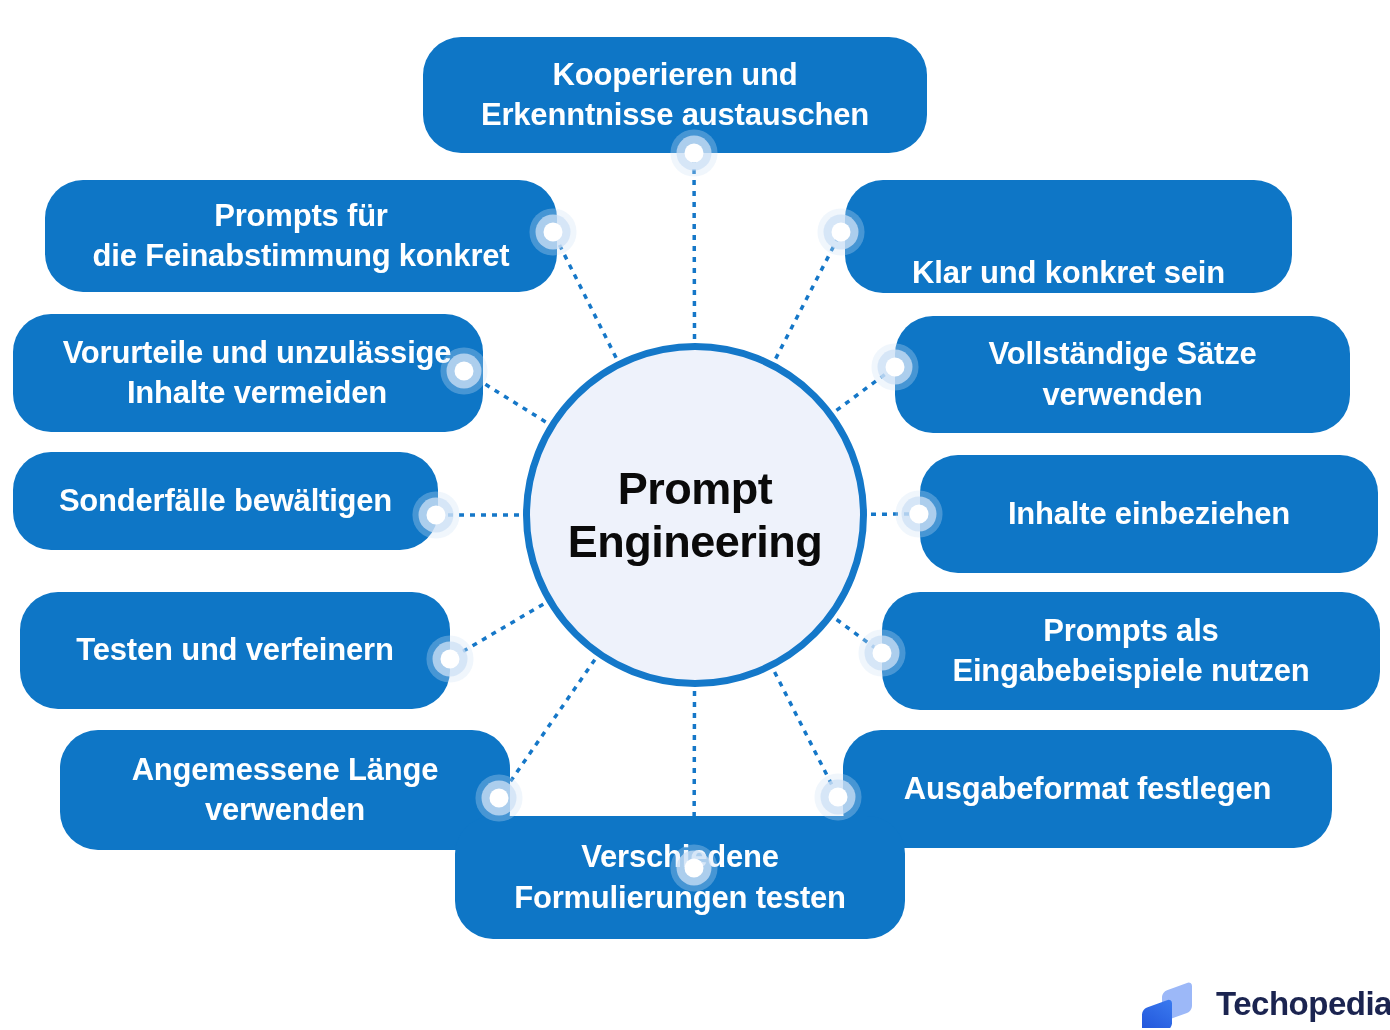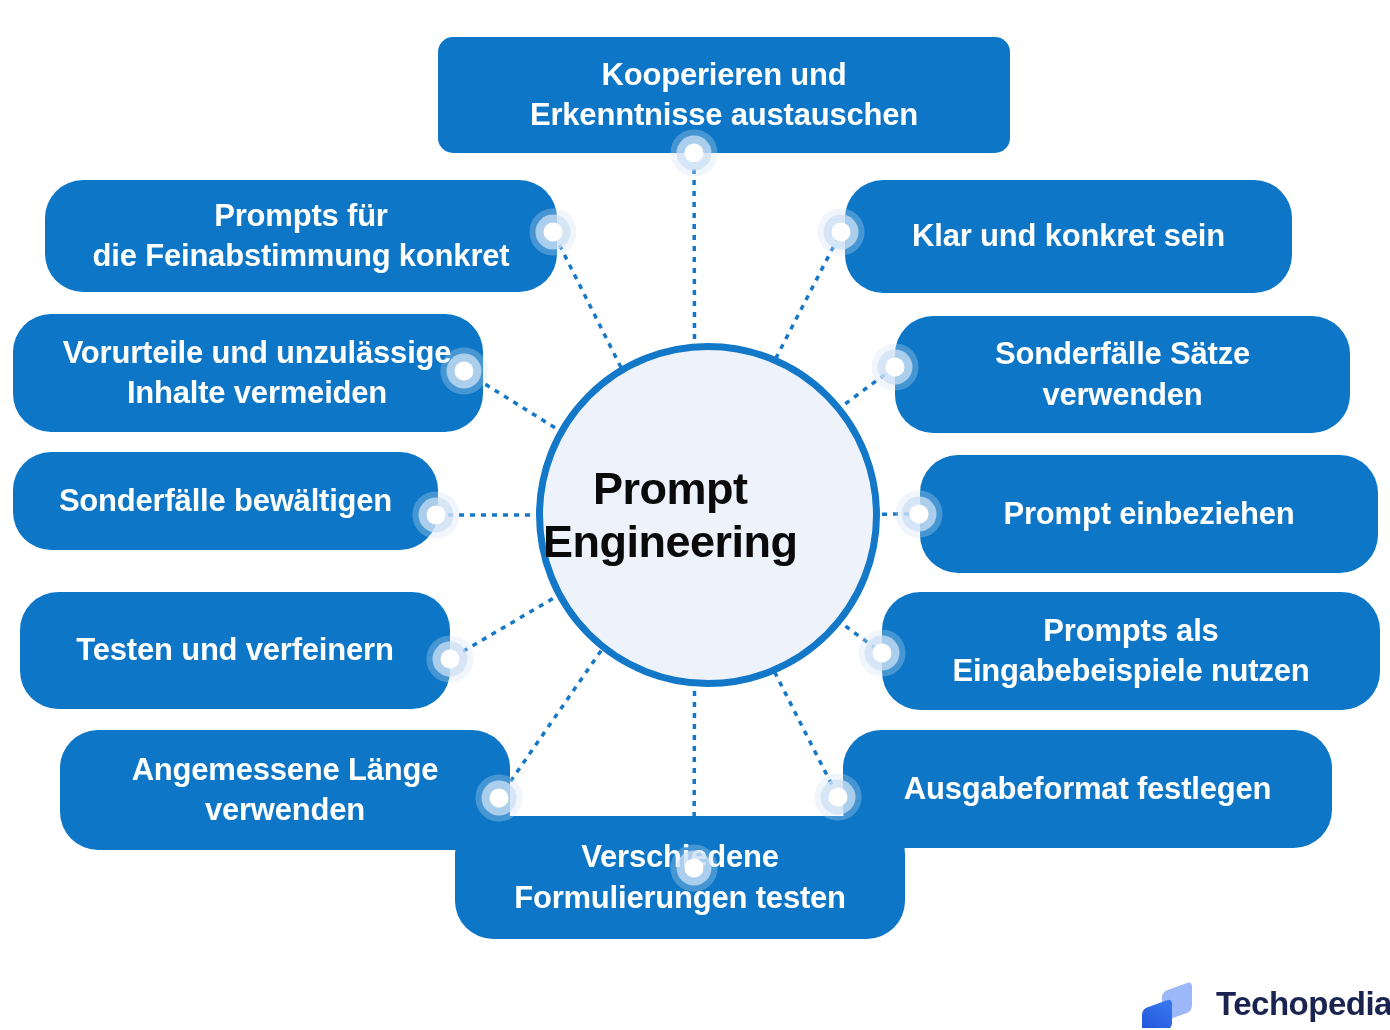--- a/index.html
+++ b/index.html
@@ -20,41 +20,41 @@
     display:flex;align-items:center;justify-content:center;
     color:#ffffff;
     font-weight:bold;
     font-size:31px;
     line-height:1.3;
     text-align:center;
     white-space:pre-line;
     letter-spacing:-0.2px;
   }
   
-  .n0 {left:438px; top:37px;  width:572px; height:116px;border-radius:15px;}
+  .n0 {left:423px; top:37px;  width:504px; height:116px;}
   .n1 {left:45px;  top:180px; width:512px; height:112px;}
-  .n2 {left:845px; top:180px; width:447px; height:113px;}
+  .n2 {left:845px; top:180px; width:447px; height:113px;align-items:flex-end;}
   .n3 {left:13px;  top:314px; width:452px; height:118px;padding-left:18px;}
   .n4 {left:895px; top:316px; width:455px; height:117px;}
   .n5 {left:13px;  top:452px; width:425px; height:98px;}
   .n6 {left:920px; top:455px; width:458px; height:118px;}
   .n7 {left:20px;  top:592px; width:430px; height:117px;text-align:center;}
   .n8 {left:882px; top:592px; width:498px; height:118px;}
   .n9 {left:60px;  top:730px; width:450px; height:120px;}
   .n10{left:843px; top:730px; width:489px; height:118px;}
   .n11{left:455px; top:816px; width:450px; height:123px;}
 
   .center-circle{
     position:absolute;z-index:2;
-    left:536px;top:343px;width:344px;height:344px;
+    left:523px;top:343px;width:344px;height:344px;
     background:#eef2fb;
     border:7px solid #1478c9;
     border-radius:50%;
     box-sizing:border-box;
-    display:flex;align-items:center;
+    display:flex;align-items:center;justify-content:center;
     text-align:center;
     color:#0a0a0a;
     font-weight:bold;
     font-size:45px;
     line-height:1.18;
     white-space:pre-line;
     letter-spacing:-0.5px;
   }
 
   .dot{
@@ -114,24 +114,24 @@
 Engineering</span>
   </div>
 
   <div class="pill n0"><span>Kooperieren und
 Erkenntnisse austauschen</span></div>
   <div class="pill n1"><span>Prompts für
 die Feinabstimmung konkret</span></div>
   <div class="pill n2"><span>Klar und konkret sein</span></div>
   <div class="pill n3"><span>Vorurteile und unzulässige
 Inhalte vermeiden</span></div>
-  <div class="pill n4"><span>Sonderfälle Sätze
+  <div class="pill n4"><span>Vollständige Sätze
 verwenden</span></div>
   <div class="pill n5"><span>Sonderfälle bewältigen</span></div>
-  <div class="pill n6"><span>Prompt einbeziehen</span></div>
+  <div class="pill n6"><span>Inhalte einbeziehen</span></div>
   <div class="pill n7"><span>Testen und verfeinern</span></div>
   <div class="pill n8"><span>Prompts als
 Eingabebeispiele nutzen</span></div>
   <div class="pill n9"><span>Angemessene Länge
 verwenden</span></div>
   <div class="pill n10"><span>Ausgabeformat festlegen</span></div>
   <div class="pill n11"><span>Verschiedene
 Formulierungen testen</span></div>
 
   <div class="dot d0"></div>

